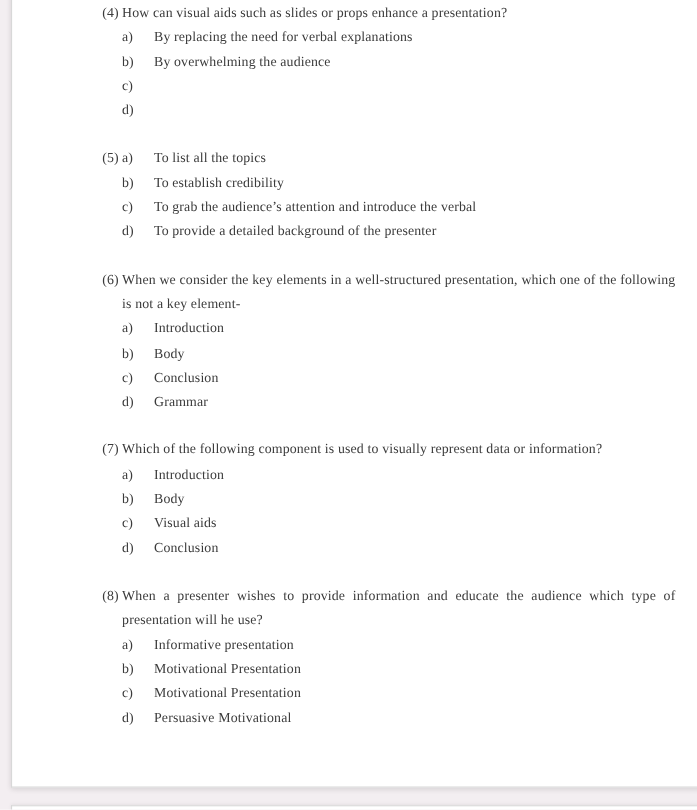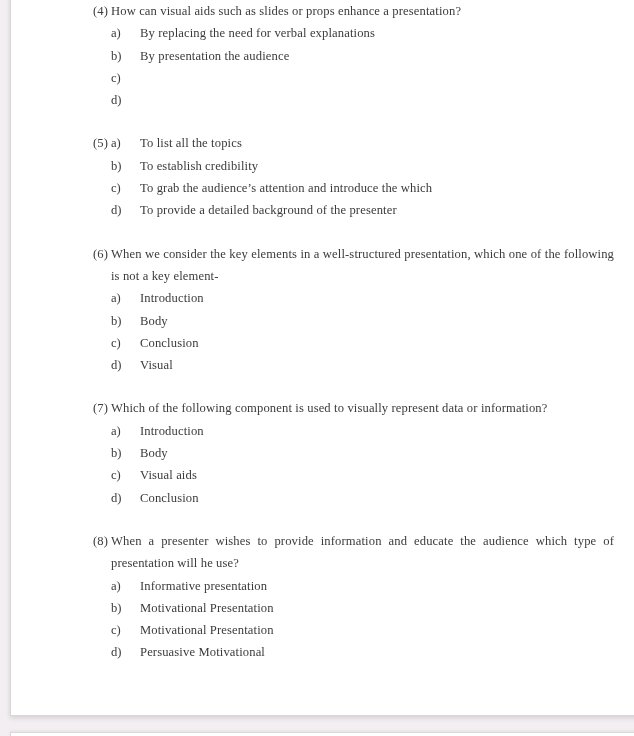--- a/index.html
+++ b/index.html
@@ -111,41 +111,41 @@
 <body>
 
 <div class="doc-viewport">
 
   <div class="page">
     <div class="page-body" id="page-body">
         <div class="qblock">
           <div class="q-text single-line"><span class="q-num">(4)</span><span>How can visual aids such as slides or props enhance a presentation?</span></div>
           <div class="options">
             <div class="opt"><span class="opt-marker">a)</span><span class="opt-label">By replacing the need for verbal explanations</span></div>
-            <div class="opt"><span class="opt-marker">b)</span><span class="opt-label">By presentation the audience</span></div>
+            <div class="opt"><span class="opt-marker">b)</span><span class="opt-label">By overwhelming the audience</span></div>
             <div class="opt"><span class="opt-marker">c)</span></div>
             <div class="opt"><span class="opt-marker">d)</span></div>
           </div>
         </div>
         <div class="qblock">
           <div class="q-text single-line"><span class="q-num">(5)</span></div>
           <div class="options">
             <div class="opt"><span class="opt-marker">a)</span><span class="opt-label">To list all the topics</span></div>
             <div class="opt"><span class="opt-marker">b)</span><span class="opt-label">To establish credibility</span></div>
-            <div class="opt"><span class="opt-marker">c)</span><span class="opt-label">To grab the audience’s attention and introduce the which</span></div>
+            <div class="opt"><span class="opt-marker">c)</span><span class="opt-label">To grab the audience’s attention and introduce the verbal</span></div>
             <div class="opt"><span class="opt-marker">d)</span><span class="opt-label">To provide a detailed background of the presenter</span></div>
           </div>
         </div>
         <div class="qblock">
           <div class="q-text"><span class="q-num">(6)</span><span>When we consider the key elements in a well-structured presentation, which one of the following is not a key element-</span></div>
           <div class="options">
             <div class="opt"><span class="opt-marker">a)</span><span class="opt-label">Introduction</span></div>
             <div class="opt"><span class="opt-marker">b)</span><span class="opt-label">Body</span></div>
             <div class="opt"><span class="opt-marker">c)</span><span class="opt-label">Conclusion</span></div>
-            <div class="opt"><span class="opt-marker">d)</span><span class="opt-label">Visual</span></div>
+            <div class="opt"><span class="opt-marker">d)</span><span class="opt-label">Grammar</span></div>
           </div>
         </div>
         <div class="qblock">
           <div class="q-text single-line"><span class="q-num">(7)</span><span>Which of the following component is used to visually represent data or information?</span></div>
           <div class="options">
             <div class="opt"><span class="opt-marker">a)</span><span class="opt-label">Introduction</span></div>
             <div class="opt"><span class="opt-marker">b)</span><span class="opt-label">Body</span></div>
             <div class="opt"><span class="opt-marker">c)</span><span class="opt-label">Visual aids</span></div>
             <div class="opt"><span class="opt-marker">d)</span><span class="opt-label">Conclusion</span></div>
           </div>

